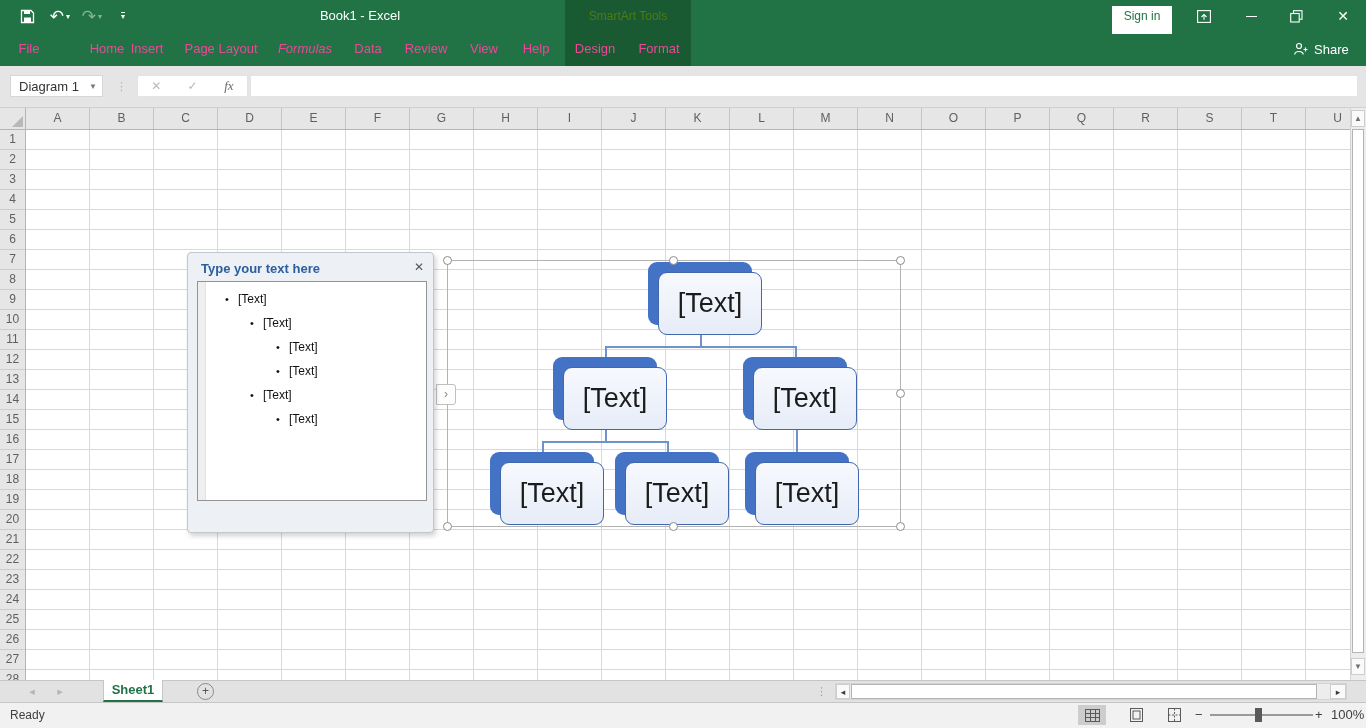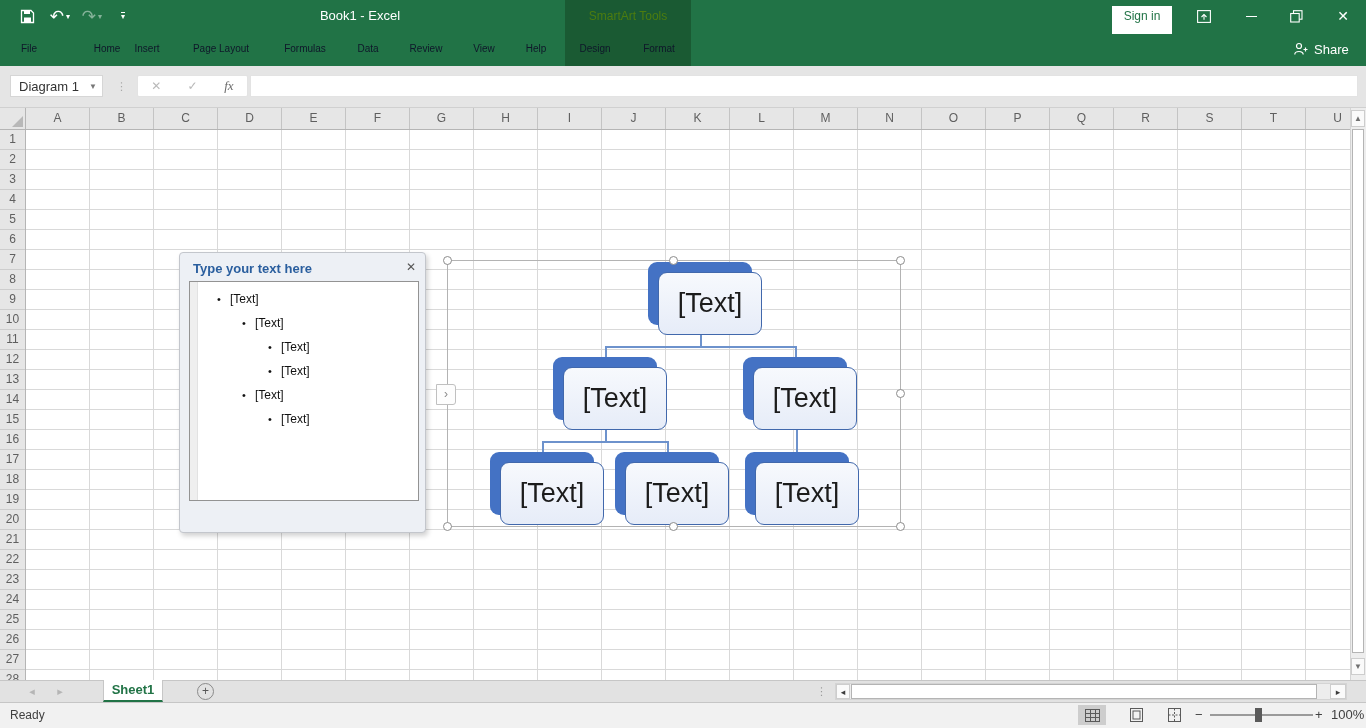--- a/index.html
+++ b/index.html
@@ -15,21 +15,21 @@
              line-height:32px;color:#fff;font-size:13px;white-space:nowrap;}
   .qat{position:absolute;top:0;left:0;height:32px;display:flex;align-items:center;color:#fff;}
   .qbtn{display:flex;align-items:center;justify-content:center;height:32px;cursor:pointer;}
   .ddarrow{font-size:8px;color:#fff;margin-left:2px;}
   .dim{opacity:.45;}
   .signin{position:absolute;left:1112px;top:6px;width:60px;height:28px;background:#fff;color:#217346;
           font-size:12px;text-align:center;line-height:20px;cursor:pointer;}
   .winbtn{position:absolute;top:0;width:34px;height:32px;display:flex;align-items:center;
           justify-content:center;color:#fff;cursor:pointer;}
   
-  .rtab{position:absolute;top:32px;height:34px;line-height:34px;color:#0f172a;font-size:10px;
+  .rtab{position:absolute;top:32px;height:34px;line-height:34px;color:#ec4899;font-size:13px;
         transform:translateX(-50%);white-space:nowrap;cursor:pointer;}
   .tellme{position:absolute;left:698px;top:32px;height:34px;display:flex;align-items:center;
           color:#fff;font-size:13px;gap:8px;cursor:pointer;}
   .share{position:absolute;left:1293px;top:32px;height:34px;display:flex;align-items:center;
          color:#fff;font-size:13px;gap:5px;cursor:pointer;}
   
   .fstrip{position:absolute;left:0;top:66px;width:1366px;height:42px;background:#e5e5e5;
           border-bottom:1px solid #d0d0d0;box-sizing:border-box;}
   .namebox{position:absolute;left:10px;top:75px;width:93px;height:22px;background:#fff;
            border:1px solid #d6d6d6;box-sizing:border-box;font-size:13px;color:#333;
@@ -76,21 +76,21 @@
              border:1px solid #c0c0c0;border-radius:0 3px 3px 0;box-sizing:border-box;color:#8a8a8a;
              font-size:12px;text-align:center;line-height:19px;cursor:pointer;}
   .conn{position:absolute;background:#6d92cc;}
   .sa-node{position:absolute;width:104px;height:63px;cursor:pointer;}
   .sa-back{position:absolute;left:-10px;top:-10px;width:104px;height:63px;background:#4472C4;border-radius:9px;}
   .sa-front{position:absolute;left:0;top:0;width:104px;height:63px;border-radius:9px;
             background:linear-gradient(#f7f9fd,#e6ecf8);border:1.5px solid #4168ac;box-sizing:border-box;
             display:flex;align-items:center;justify-content:center;}
   .sa-front span{font-size:27px;color:#1c1c1c;}
   
-  .tpane{position:absolute;left:179px;top:252px;width:247px;height:281px;background:#edf0f5;
+  .tpane{position:absolute;left:187px;top:252px;width:247px;height:281px;background:#edf0f5;
          border:1px solid #c3c6cc;border-radius:4px;box-sizing:border-box;
          box-shadow:2px 3px 5px rgba(0,0,0,.18);}
   .tpane-title{position:absolute;left:13px;top:8px;font-size:13px;font-weight:bold;color:#2a5e9e;}
   .tpane-close{position:absolute;right:9px;top:7px;font-size:12px;color:#555;cursor:pointer;}
   .tplist{position:absolute;left:9px;top:28px;width:230px;height:220px;background:#fff;
           border:1px solid #939393;box-sizing:border-box;overflow:hidden;}
   .tpstrip{position:absolute;left:0;top:0;width:7px;height:100%;background:#efefef;border-right:1px solid #e2e2e2;}
   .tp-item{position:relative;height:24px;line-height:24px;font-size:12px;color:#111;cursor:text;}
   .tp-item .blt{position:absolute;top:0;font-size:11px;color:#111;}
   .tp-item .txt{position:absolute;top:0;}
@@ -181,21 +181,21 @@
     </svg>
   </div>
   <div class="winbtn" style="left:1326px;">
     <span style="font-size:14px;">✕</span>
   </div>
 
   <span class="rtab" style="left:29px;">File</span>
   <span class="rtab" style="left:89px;margin-left:18px;">Home</span>
   <span class="rtab" style="left:147px;">Insert</span>
   <span class="rtab" style="left:221px;">Page Layout</span>
-  <span class="rtab" style="left:305px;">Formulas</span>
+  <span class="rtab" style="left:305px;font-style:italic;">Formulas</span>
   <span class="rtab" style="left:368px;">Data</span>
   <span class="rtab" style="left:426px;">Review</span>
   <span class="rtab" style="left:484px;">View</span>
   <span class="rtab" style="left:536px;">Help</span>
   <span class="rtab" style="left:595px;">Design</span>
   <span class="rtab" style="left:659px;">Format</span>
 
 
   <div class="share">
     <svg width="16" height="16" viewBox="0 0 16 16">

